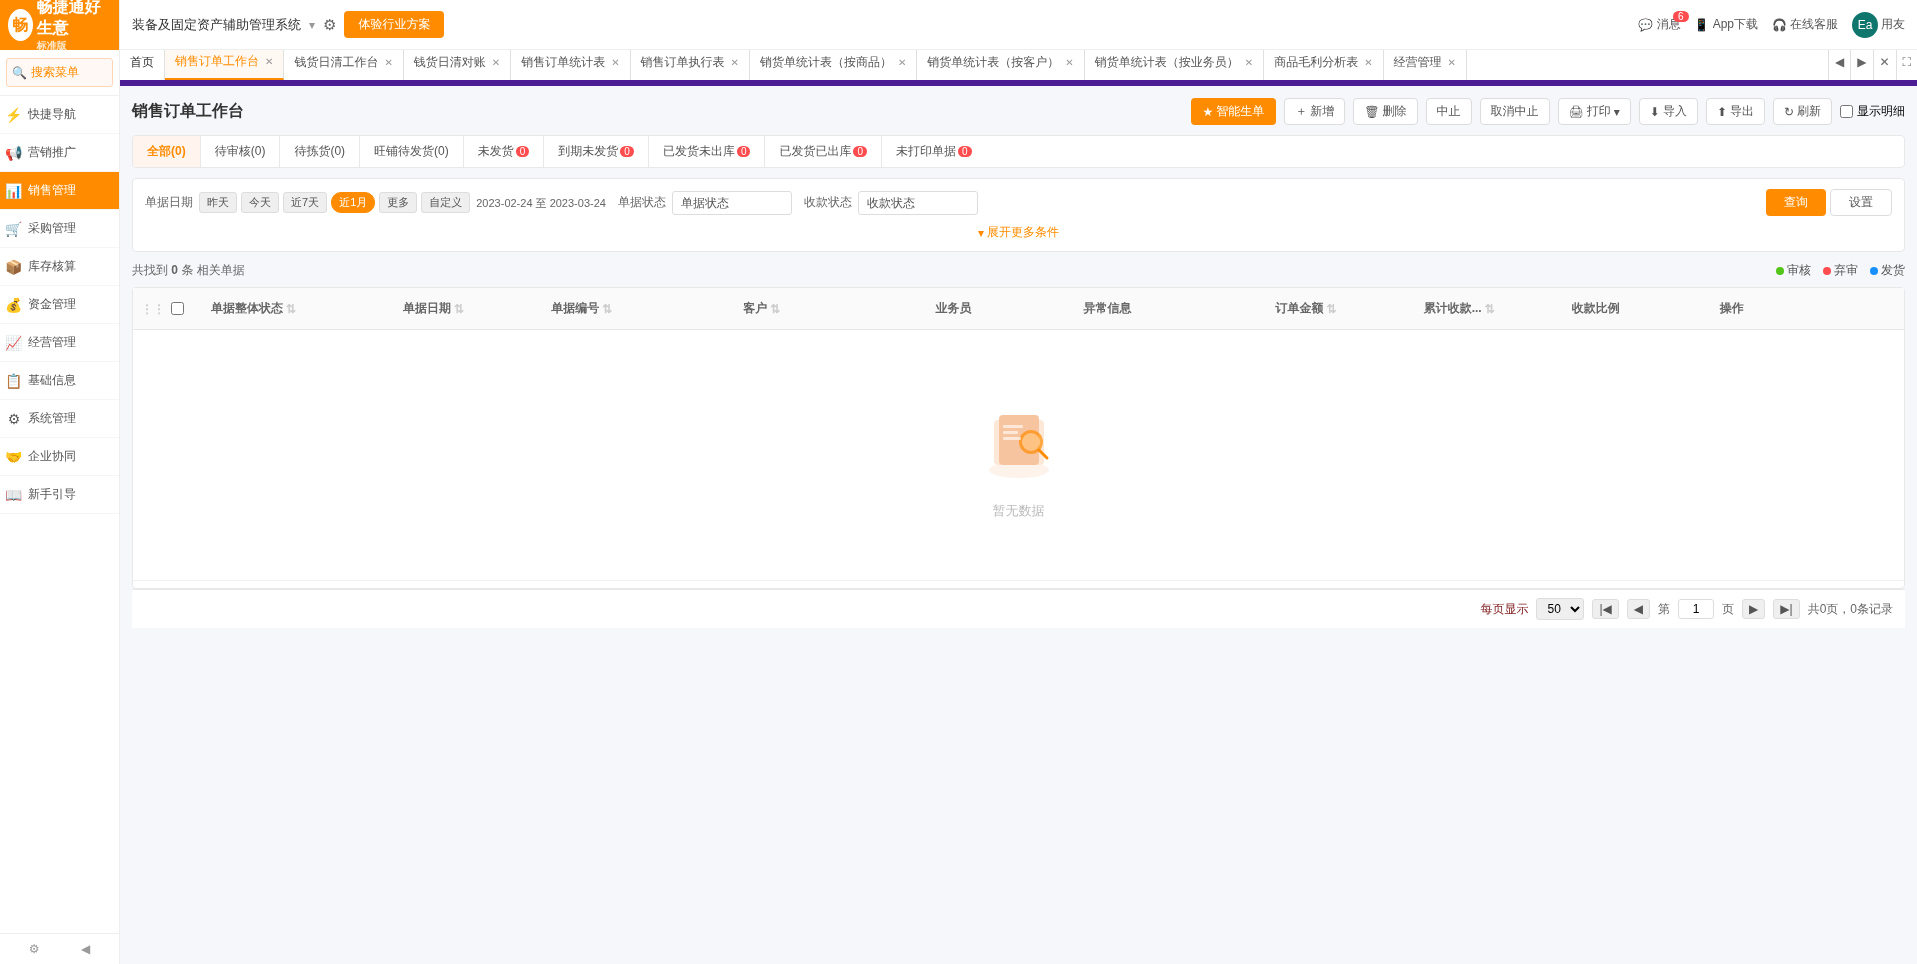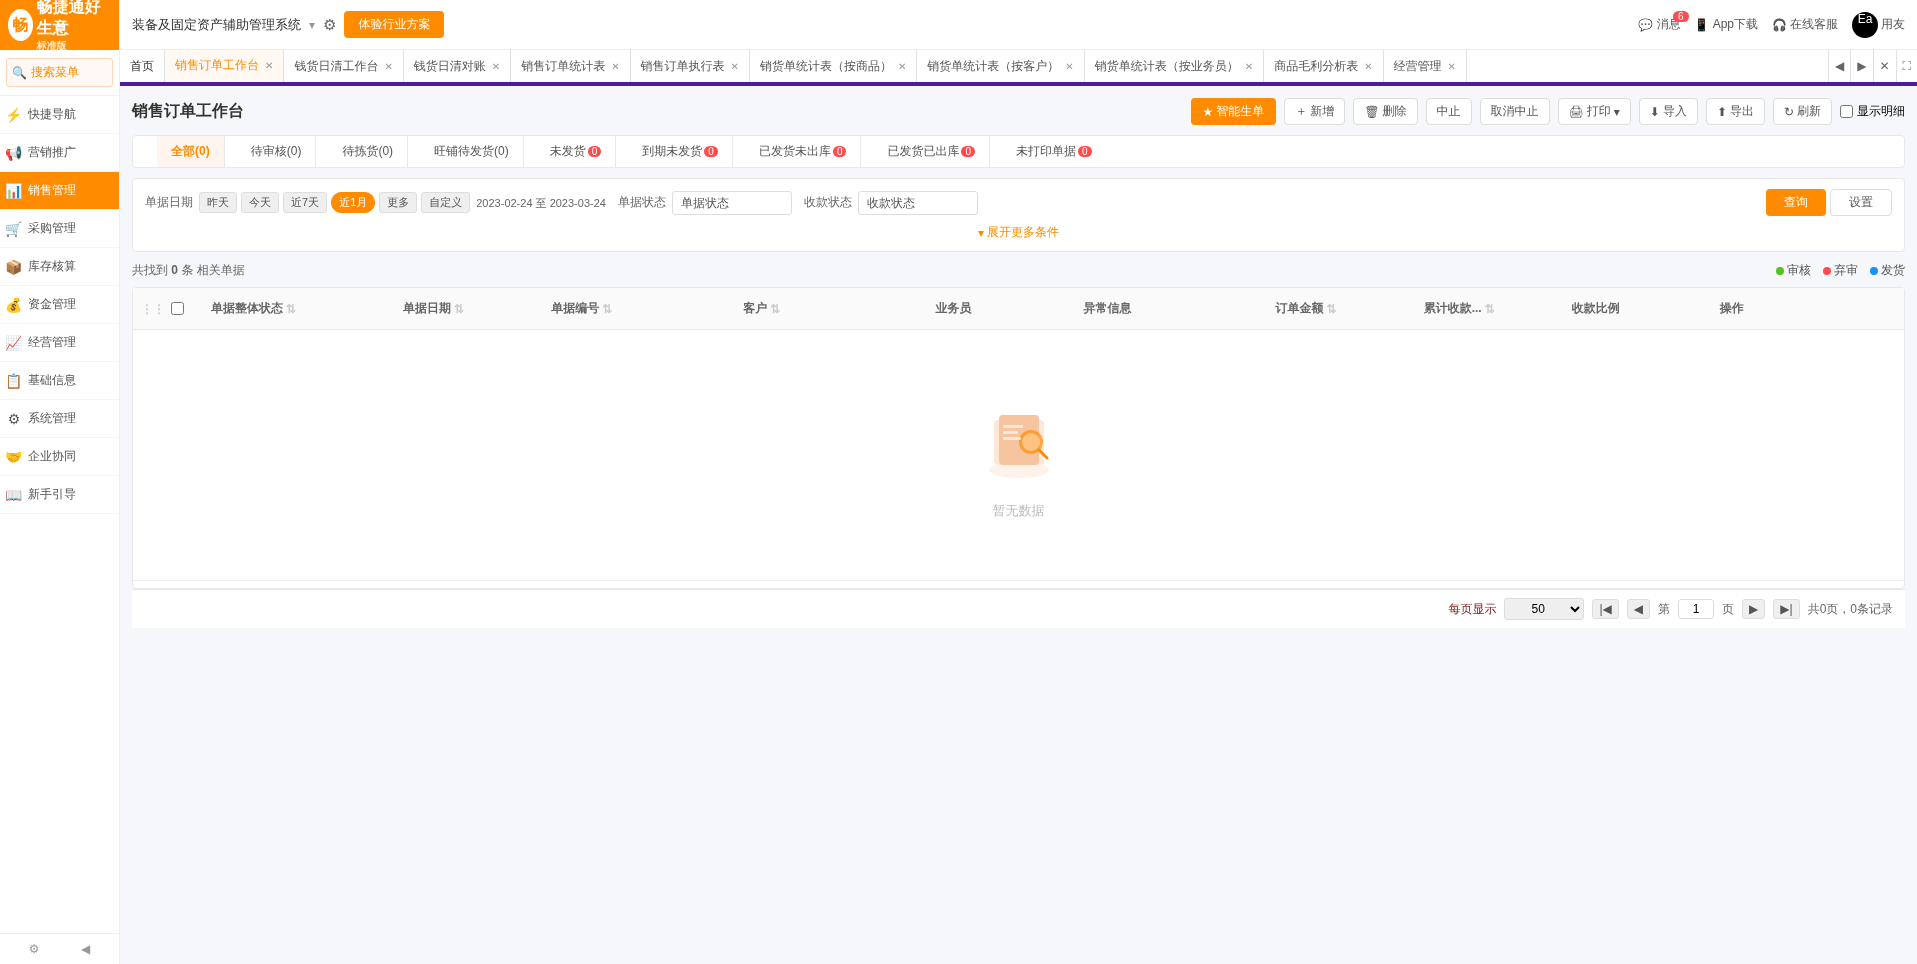--- a/index.html
+++ b/index.html
@@ -21,43 +21,43 @@
     
     .topbar { height: 50px; background: #fff; display: flex; align-items: center; justify-content: space-between; padding: 0 12px; border-bottom: 1px solid #eee; flex-shrink: 0; }
     .topbar-left { display: flex; align-items: center; gap: 8px; }
     .topbar-system-name { font-size: 13px; color: #333; }
     .topbar-arrow { color: #999; cursor: pointer; }
     .topbar-settings { color: #666; cursor: pointer; font-size: 15px; }
     .topbar-industry-btn { background: #ff8c00; color: #fff; border: none; padding: 5px 14px; border-radius: 4px; cursor: pointer; font-size: 12px; }
     .topbar-right { display: flex; align-items: center; gap: 14px; color: #555; }
     .topbar-right-item { display: flex; align-items: center; gap: 3px; cursor: pointer; position: relative; }
     .badge { background: #ff4d4f; color: #fff; border-radius: 10px; padding: 0 4px; font-size: 10px; min-width: 16px; text-align: center; position: absolute; top: -5px; right: -8px; }
-    .topbar-avatar { width: 26px; height: 26px; background: #000000; border-radius: 50%; display: flex; align-items: flex-start; justify-content: center; color: #fff; font-size: 11px; }
-
-    
-    .tabbar { height: 36px; background: #fff; display: flex; align-items: center; border-bottom: 4px solid #4c1d95; flex-shrink: 0; overflow: hidden; }
+    .topbar-avatar { width: 26px; height: 26px; background: #0f766e; border-radius: 50%; display: flex; align-items: center; justify-content: center; color: #fff; font-size: 11px; }
+
+    
+    .tabbar { height: 36px; background: #fff; display: flex; align-items: flex-end; border-bottom: 6px solid #4c1d95; flex-shrink: 0; overflow: hidden; }
     .tab-item { height: 36px; padding: 0 10px; display: flex; align-items: center; gap: 4px; cursor: pointer; border-right: 1px solid #e0e0e0; white-space: nowrap; color: #555; font-size: 12px; flex-shrink: 0; }
     .tab-item.active { background: #fff8f3; color: #ff8c00; border-bottom: 2px solid #ff8c00; }
     .tab-item.home { color: #333; }
     .tab-close { color: #999; font-size: 10px; cursor: pointer; margin-left: 2px; }
     .tab-nav-arrows { display: flex; align-items: center; margin-left: auto; flex-shrink: 0; }
     .tab-nav-btn { padding: 0 6px; height: 36px; display: flex; align-items: center; cursor: pointer; color: #666; border-left: 1px solid #e0e0e0; }
 
     
     .content { flex: 1; overflow: auto; background: #f5f7fa; padding: 12px; }
 
     
     .page-header { display: flex; align-items: center; justify-content: space-between; margin-bottom: 10px; }
     .page-title { font-size: 16px; font-weight: bold; color: #333; }
     .page-actions { display: flex; align-items: center; gap: 8px; }
     .btn-smart { background: #ff8c00; color: #fff; border: none; padding: 5px 12px; border-radius: 4px; cursor: pointer; display: flex; align-items: center; gap: 3px; }
     .btn-outline { background: #fff; color: #555; border: 1px solid #ddd; padding: 4px 10px; border-radius: 4px; cursor: pointer; display: flex; align-items: center; gap: 3px; }
 
     
-    .filter-tabs { display: flex; align-items: flex-start; gap: 12px; background: #fff; border-radius: 4px; margin-bottom: 10px; border: 1px solid #e8e8e8; overflow: hidden; padding-left: 24px; }
+    .filter-tabs { display: flex; align-items: flex-start; gap: 0; background: #fff; border-radius: 4px; margin-bottom: 10px; border: 1px solid #e8e8e8; overflow: hidden; }
     .filter-tab { padding: 7px 14px; cursor: pointer; color: #555; border-right: 1px solid #e8e8e8; white-space: nowrap; }
     .filter-tab:last-child { border-right: none; }
     .filter-tab.active { background: #fff5ee; color: #ff8c00; font-weight: bold; }
     .filter-tab .count-badge { background: #ff4d4f; color: #fff; border-radius: 10px; padding: 0 4px; font-size: 10px; margin-left: 2px; }
 
     
     .filter-form { background: #fff; border-radius: 4px; padding: 10px 12px; margin-bottom: 10px; border: 1px solid #e8e8e8; }
     .filter-row { display: flex; align-items: center; gap: 12px; flex-wrap: wrap; }
     .filter-item { display: flex; align-items: center; gap: 6px; }
     .filter-label { color: #666; white-space: nowrap; }
@@ -95,21 +95,21 @@
     .col-ops { flex: 2; }
 
     
     .empty-state { display: flex; flex-direction: column; align-items: center; justify-content: center; padding: 60px 0; color: #bbb; }
     .empty-icon { width: 100px; height: 100px; margin-bottom: 12px; }
     .empty-text { color: #bbb; font-size: 13px; }
 
     
     .pagination { background: #fff; border-top: 1px solid #e8e8e8; padding: 8px 12px; display: flex; align-items: center; justify-content: flex-end; gap: 8px; }
     .page-size-label { color: #7f1d1d; }
-    .page-size-select { padding: 2px 22px; border: 1px solid #ddd; border-radius: 3px; }
+    .page-size-select { padding: 2px 6px; border: 1px solid #ddd; border-radius: 3px; }
     .page-nav-btn { padding: 2px 6px; border: 1px solid #ddd; border-radius: 3px; cursor: pointer; color: #555; }
     .page-input { width: 36px; padding: 2px 4px; border: 1px solid #ddd; border-radius: 3px; text-align: center; }
     .page-total { color: #666; }
 
     
     ::-webkit-scrollbar { height: 8px; width: 6px; }
     ::-webkit-scrollbar-track { background: #f0f0f0; }
     ::-webkit-scrollbar-thumb { background: #ccc; border-radius: 4px; }
   </style>
 </head>

